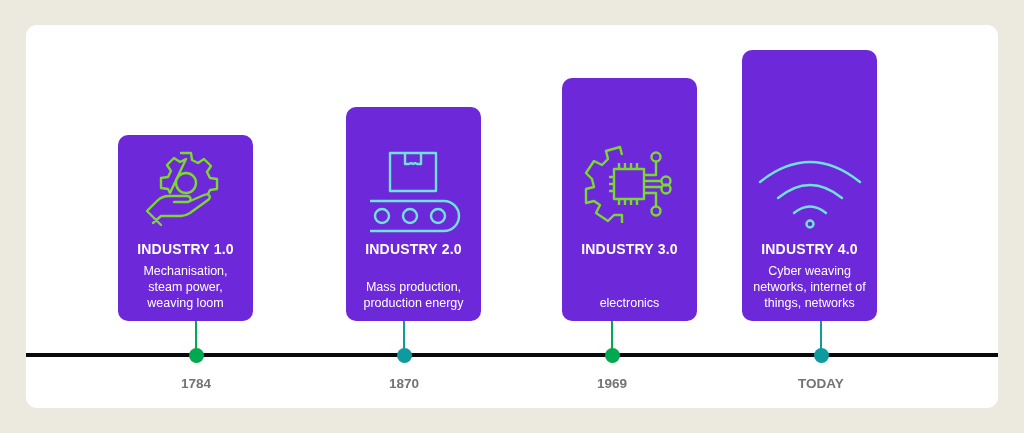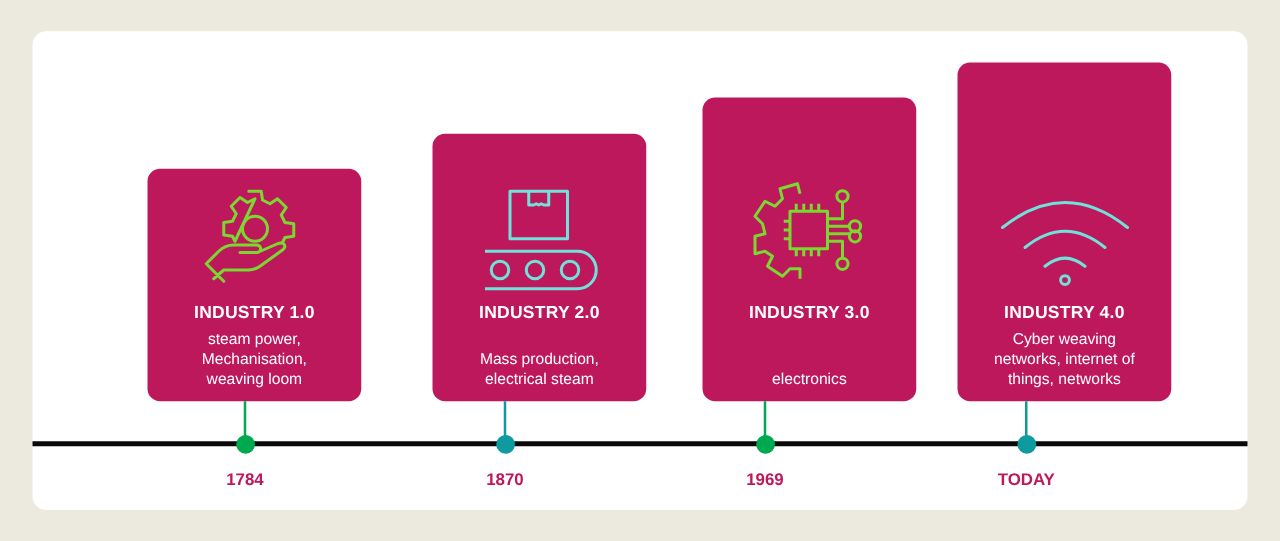--- a/index.html
+++ b/index.html
@@ -18,22 +18,22 @@
     border-radius: 11px;
   }
   .timeline-line {
     position: absolute;
     left: 26px; top: 353px;
     width: 972px; height: 4px;
     background: #0a0a0a;
   }
   .card {
     position: absolute;
-    width: 171px;
-    background: #be185d;
+    width: 135px;
+    background: #6d28d9;
     border-radius: 10px;
     color: #ffffff;
     box-sizing: border-box;
   }
   .card .icon {
     position: absolute;
     left: 0; right: 0;
     top: 0; height: 100px;
     display: flex;
     justify-content: center;
@@ -67,41 +67,41 @@
     border-radius: 50%;
     top: 348px;
   }
   .year {
     position: absolute;
     top: 376px;
     width: 120px;
     text-align: center;
     font-weight: bold;
     font-size: 13.5px;
-    color: #be185d;
+    color: #737373;
   }
 </style>
 </head>
 <body>
 
 <div class="panel"></div>
 <div class="timeline-line"></div>
 
 <div class="card" style="left:118px; top:135px; height:186px;">
   <div class="icon" style="height:100px;">
     <svg width="90" height="90" viewBox="0 0 90 90" fill="none" stroke="#7bd82f" stroke-width="2.4" stroke-linejoin="round" stroke-linecap="round">
       <path d="M40 8 h10 l1 7 l6 3 l6 -4 l7 7 l-4 6 l3 6 l7 1 v10 l-7 1 l-2 4 M29 48 l-2 -4 l-7 -1 v-10 l7 -1 l3 -6 l-4 -6 l7 -7 l6 4 l6 -3 z"></path>
       <circle cx="45" cy="38" r="10"></circle>
       <path d="M6 66 l10 -10 c4 -4 8 -5 12 -5 h18 c4 0 5 5 1 6 h-14 M47 57 l16 -7 c5 -2 8 2 4 5 l-18 13 c-3 2 -6 3 -9 3 h-20 l-8 7 M6 66 l14 14"></path>
     </svg>
   </div>
   <div class="title">INDUSTRY 1.0</div>
   <div class="desc">
+    <div>Mechanisation,</div>
     <div>steam power,</div>
-    <div>Mechanisation,</div>
     <div>weaving loom</div>
   </div>
 </div>
 <div class="stem" style="left:195px; background:#00a84f;"></div>
 <div class="dot" style="left:189px; background:#00a84f;"></div>
 <div class="year" style="left:136px;">1784</div>
 
 <div class="card" style="left:326px; top:107px; height:214px;margin-left:20px;">
   <div class="icon" style="height:128px;">
     <svg width="96" height="90" viewBox="0 0 96 90" fill="none" stroke="#6fe3da" stroke-width="2.4" stroke-linejoin="round">
@@ -109,21 +109,21 @@
       <path d="M39 8 v11 h4 l2 -1 l2 1 l2 -1 l2 1 l4 0 v-11"></path>
       <path d="M4 56 h74 a15 15 0 0 1 0 30 h-74"></path>
       <circle cx="16" cy="71" r="7"></circle>
       <circle cx="44" cy="71" r="7"></circle>
       <circle cx="72" cy="71" r="7"></circle>
     </svg>
   </div>
   <div class="title">INDUSTRY 2.0</div>
   <div class="desc">
     <div>Mass production,</div>
-    <div>electrical steam</div>
+    <div>production energy</div>
   </div>
 </div>
 <div class="stem" style="left:403px; background:#0e9a9e;"></div>
 <div class="dot" style="left:397px; background:#0e9a9e;"></div>
 <div class="year" style="left:344px;">1870</div>
 
 <div class="card" style="left:562px; top:78px; height:243px;">
   <div class="icon" style="height:157px;">
     <svg width="92" height="90" viewBox="0 0 92 90" fill="none" stroke="#7bd82f" stroke-width="2.4" stroke-linejoin="round">
       <path d="M38 78 v-8 h-8 l-6 6 l-12 -8 l4 -8 l-6 -4 l-8 2 v-14 l8 -2 l-2 -8 l-6 -6 l8 -12 l8 4 l6 -6 l-2 -8 l14 -4 l2 8"></path>
@@ -138,21 +138,21 @@
   </div>
   <div class="title">INDUSTRY 3.0</div>
   <div class="desc">
     <div>electronics</div>
   </div>
 </div>
 <div class="stem" style="left:611px; background:#00a84f;"></div>
 <div class="dot" style="left:605px; background:#00a84f;"></div>
 <div class="year" style="left:552px;">1969</div>
 
-<div class="card" style="left:742px; top:50px; height:271px;margin-left:24px;">
+<div class="card" style="left:742px; top:50px; height:271px;">
   <div class="icon" style="height:180px;">
     <svg width="120" height="80" viewBox="0 0 120 80" fill="none" stroke="#6fe3da" stroke-width="2.4" stroke-linecap="round">
       <path d="M10 32 Q60 -8 110 32"></path>
       <path d="M28 48 Q60 22 92 48"></path>
       <path d="M44 63 Q60 50 76 63"></path>
       <circle cx="60" cy="74" r="3.5"></circle>
     </svg>
   </div>
   <div class="title">INDUSTRY 4.0</div>
   <div class="desc">

